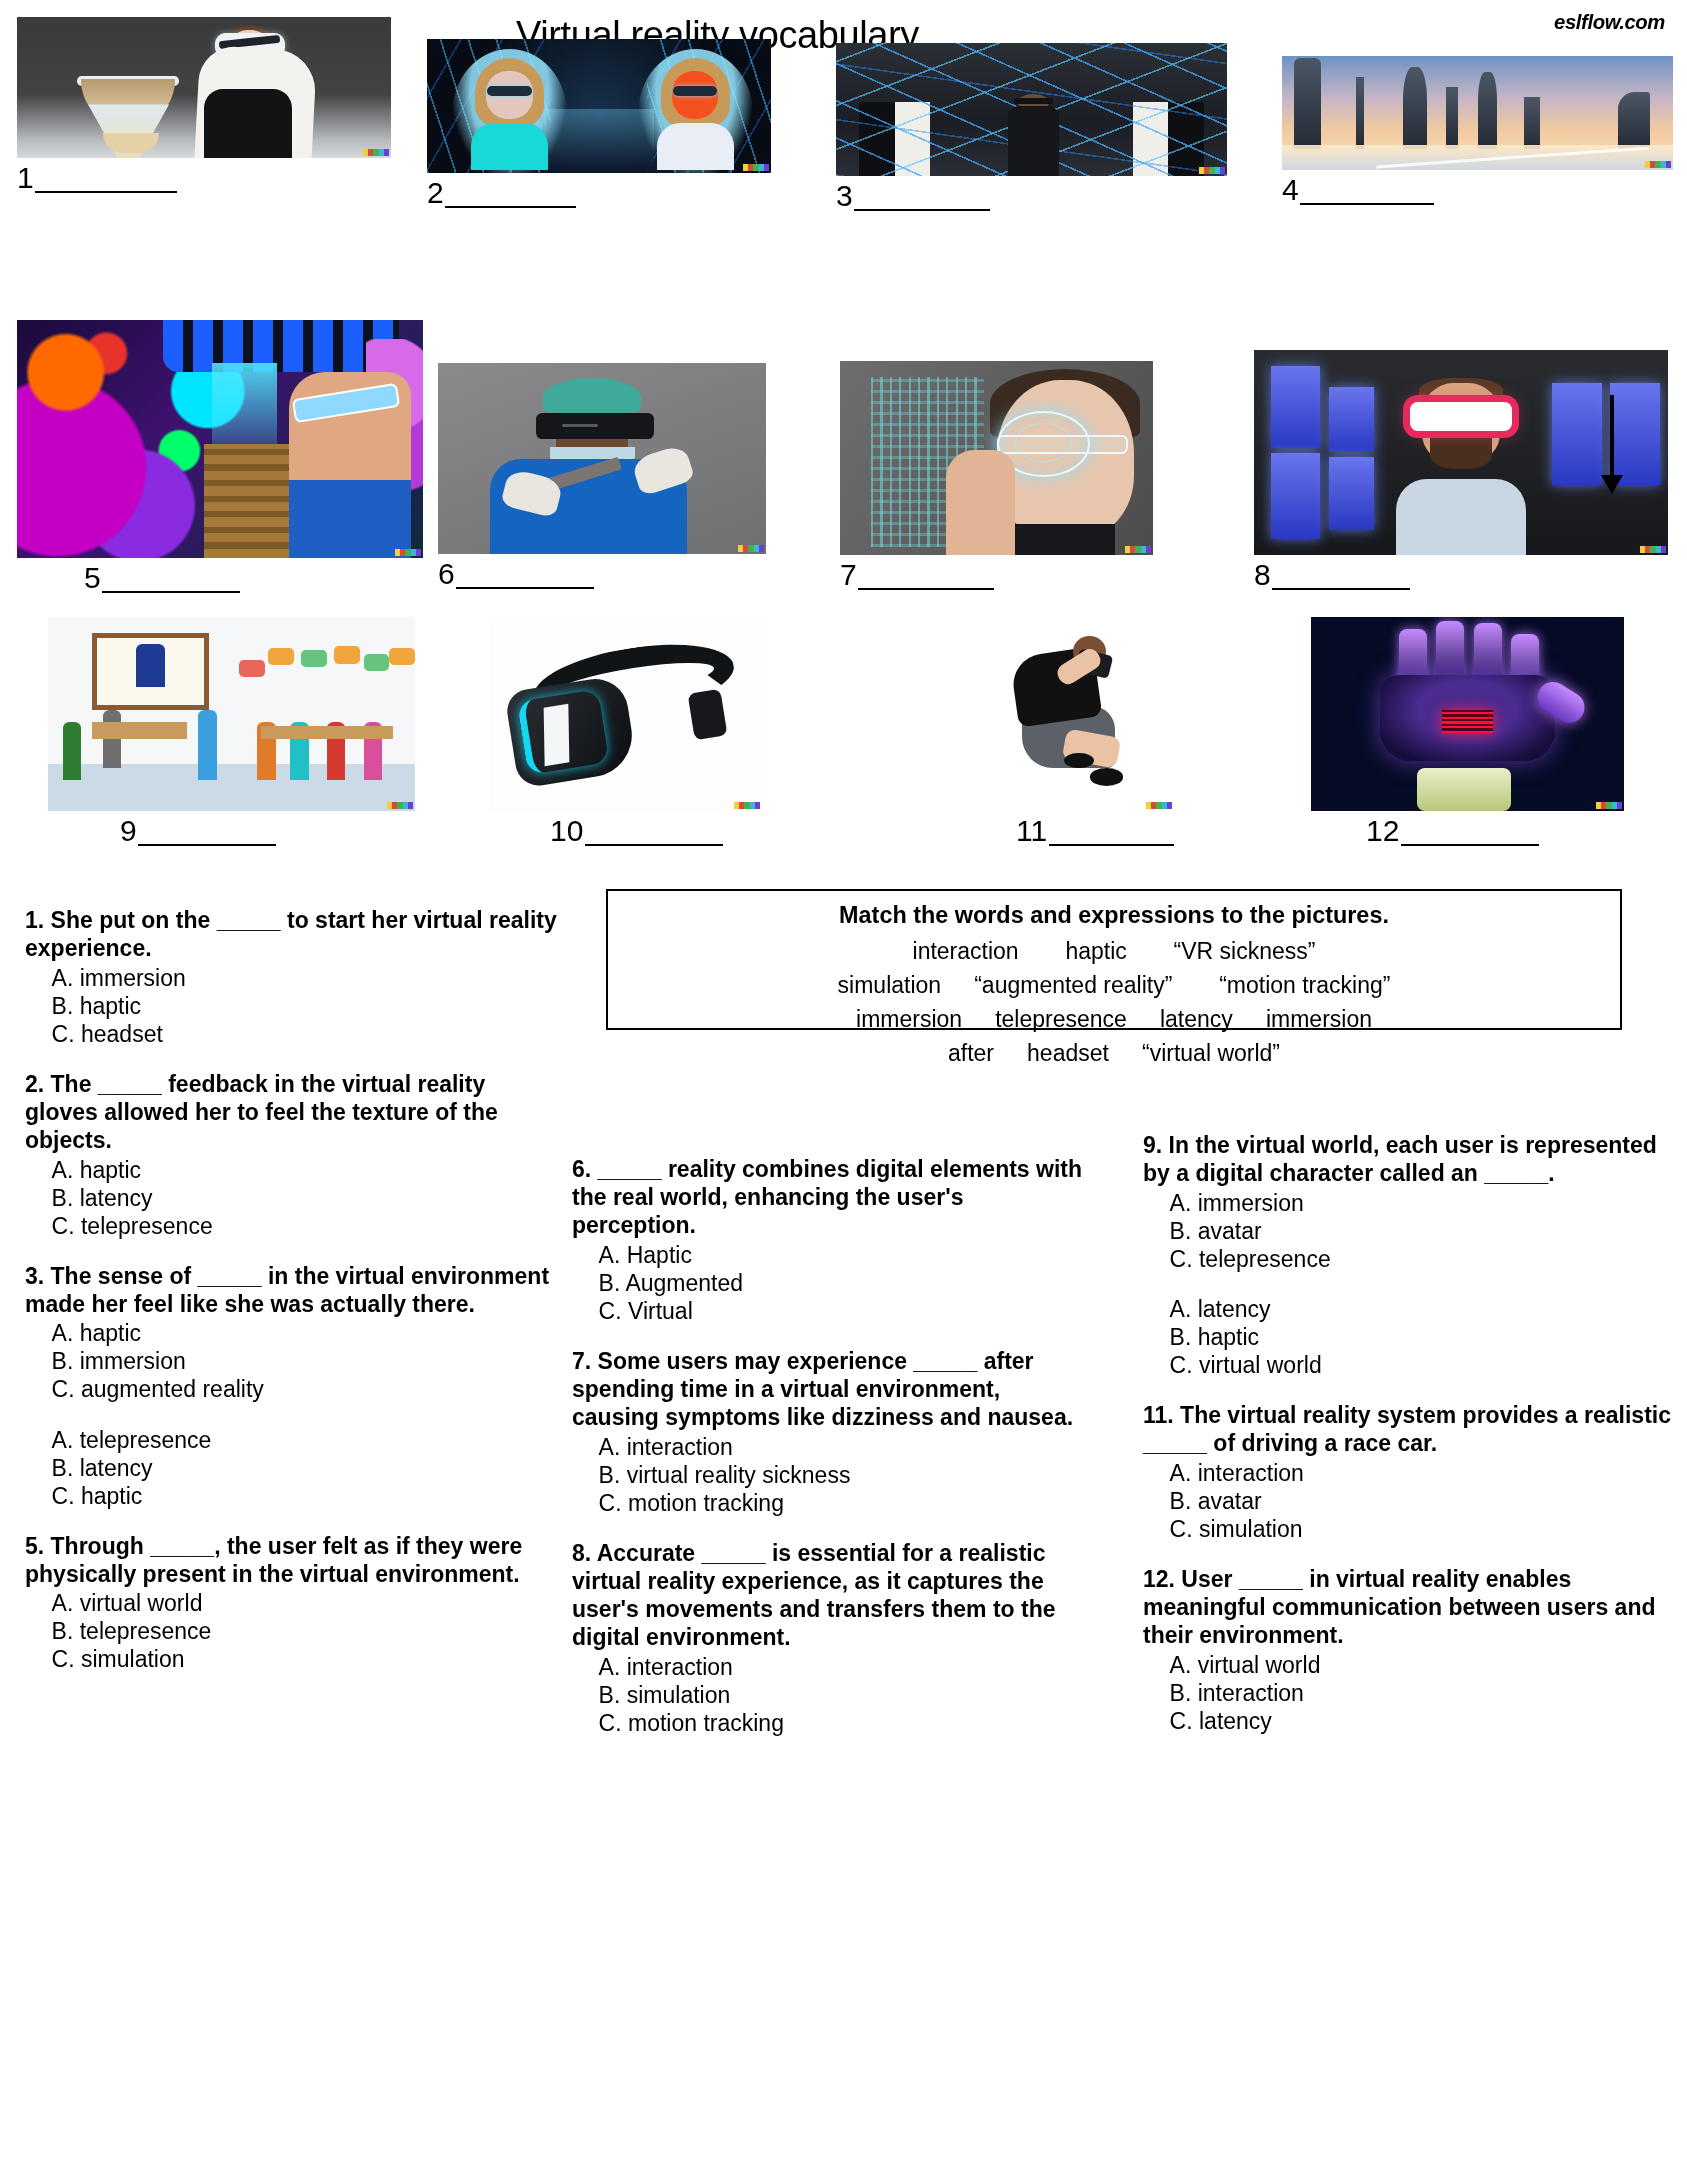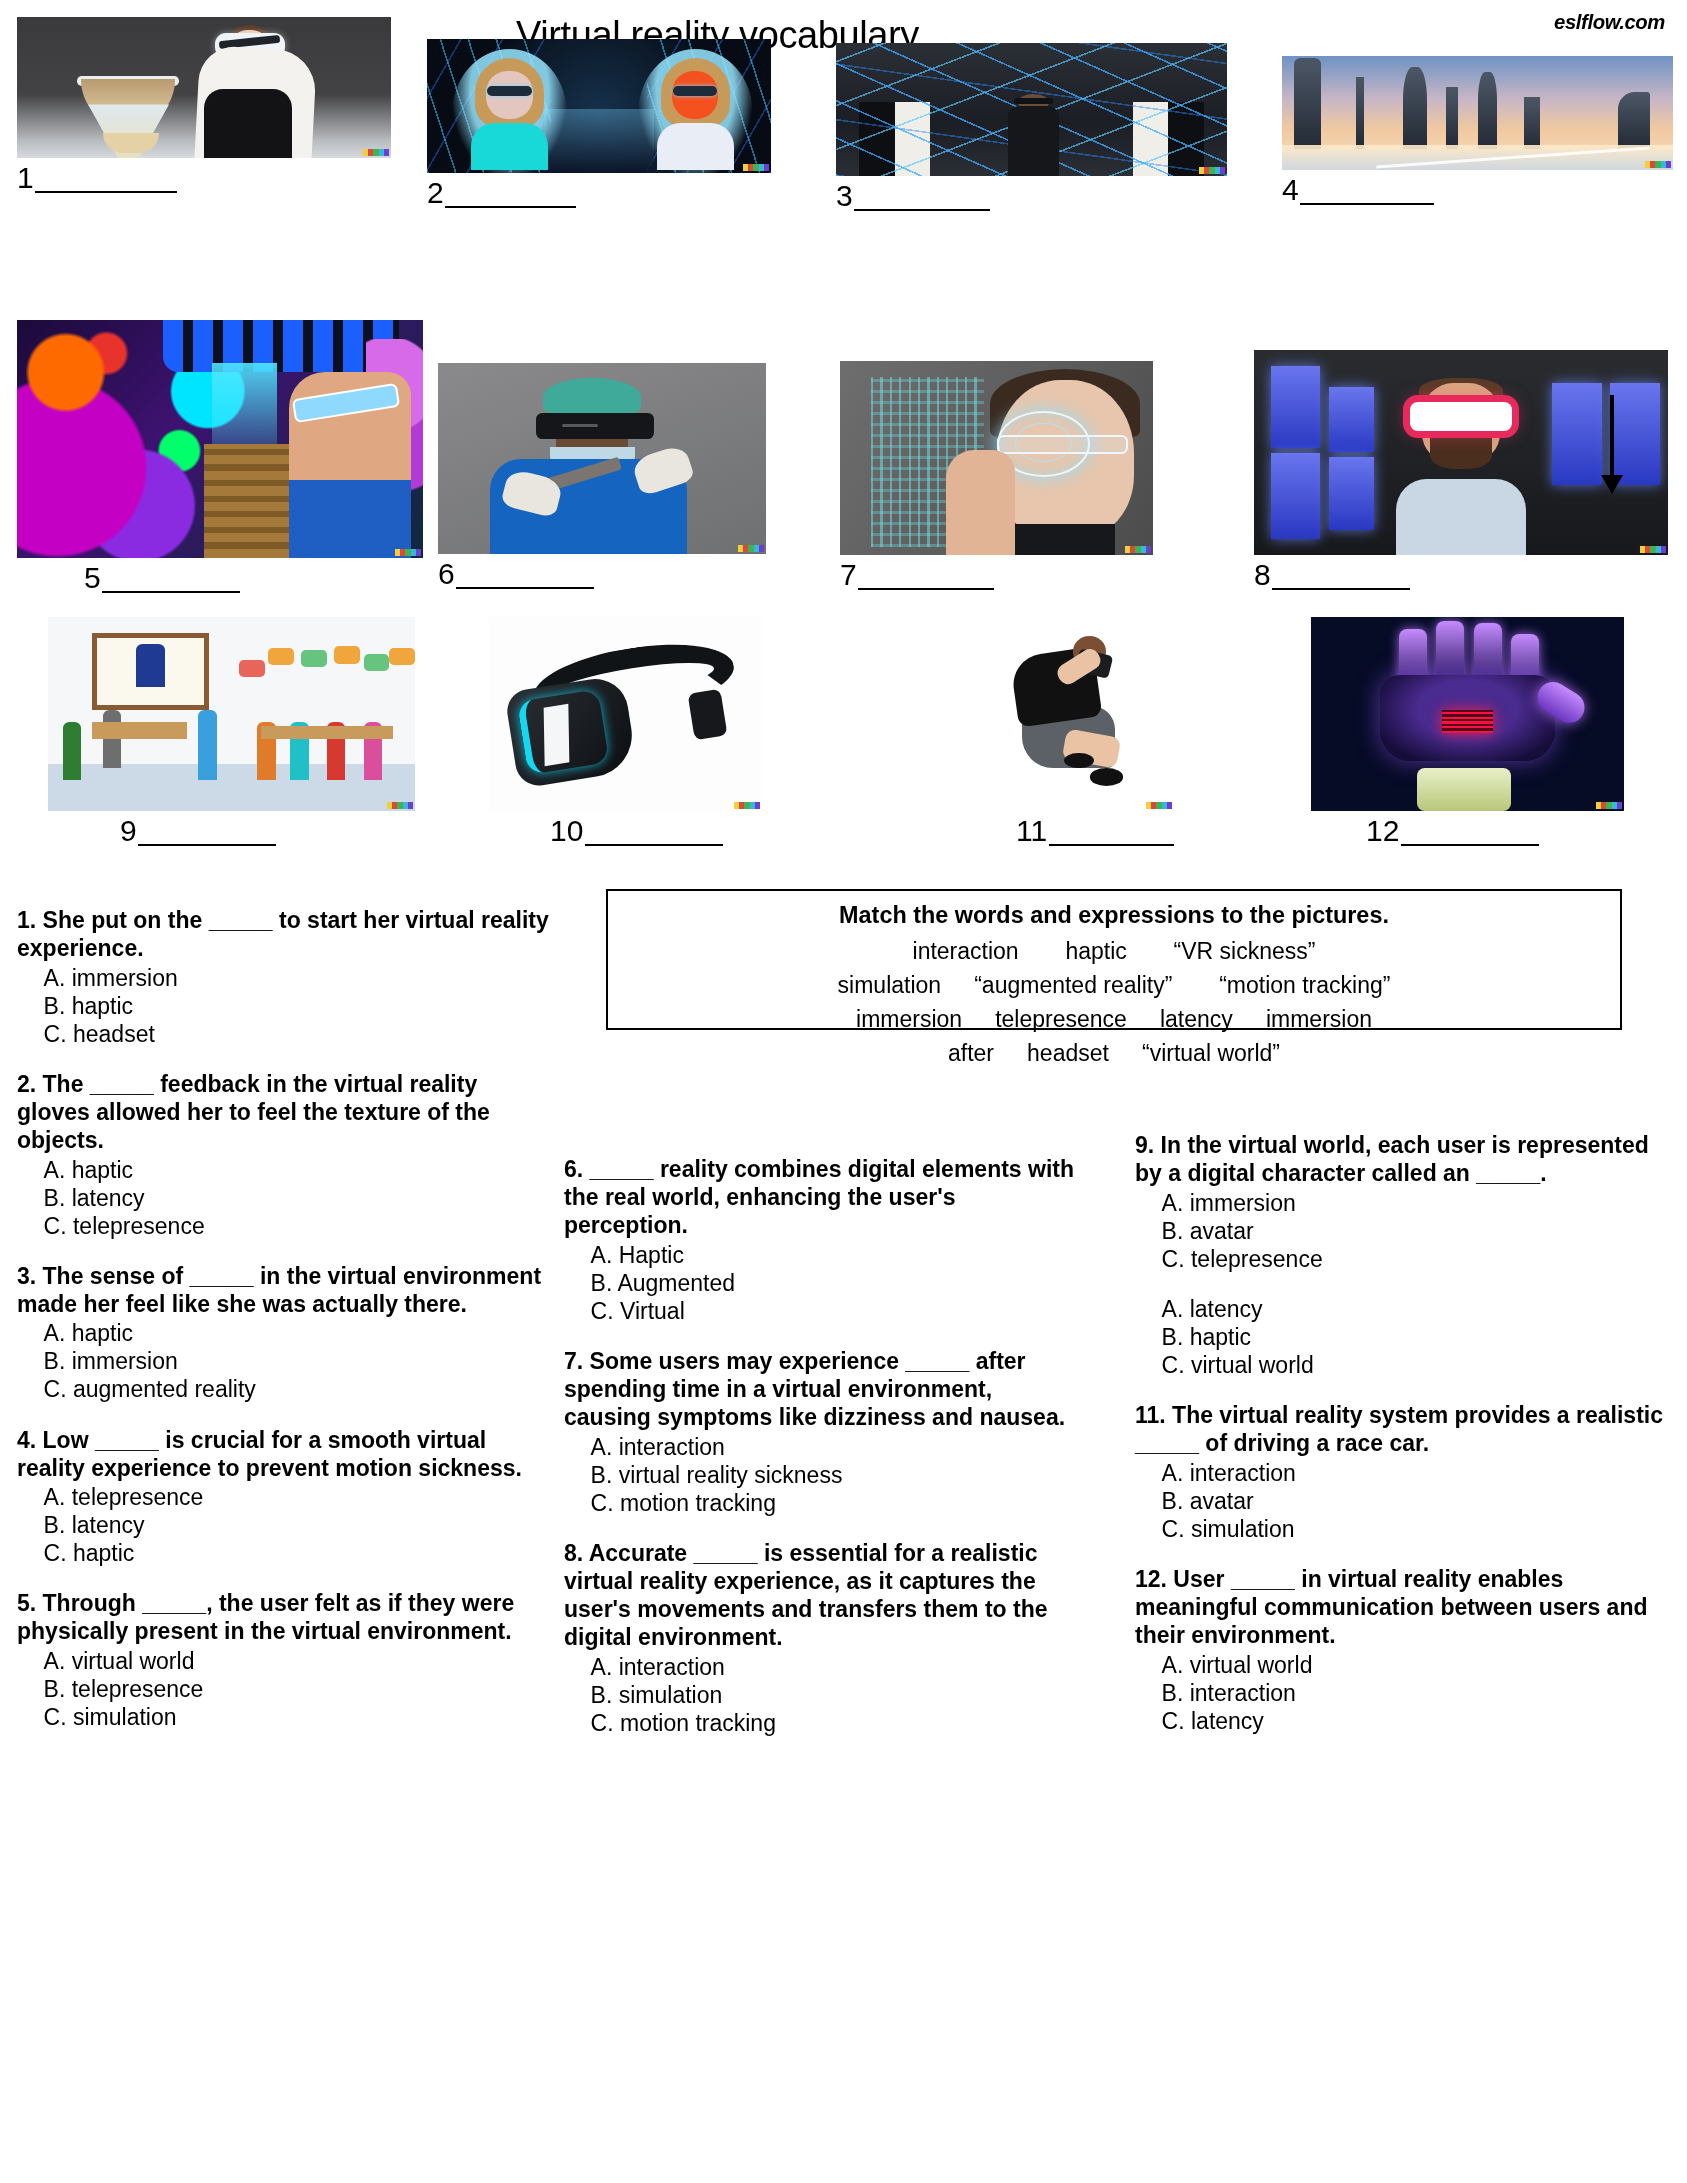--- a/index.html
+++ b/index.html
@@ -263,21 +263,21 @@
     border: 2.3px solid #000;
     padding: 11px 15.6px 0;
     text-align: center;
   }
   .wb-title { font-size: 23.4px; font-weight: bold; margin-bottom: 9.4px; }
   .wb-row { font-size: 23px; margin-bottom: 7px; }
   .wb-row span { display: inline-block; }
   .wb-gap-sm { width: 20.3px; } .wb-gap-md { width: 34px; }
 
   
-  .col { position: absolute; }
+  .col { position: absolute; margin-left: 8px; }
   .col1 { left: 17px;   top: 906px; width: 539px; }
   .col2 { left: 564px;  top: 1155px; width: 516px; }
   .col3 { left: 1135px; top: 1131px; width: 547px; }
 
   .q { margin-bottom: 22px; }
   .q-text { font-size: 23px; font-weight: bold; line-height: 1.22; }
   .q-opts { margin: 1.6px 0 0 26.6px; }
   .q-opt { font-size: 23px; font-weight: 400; line-height: 1.22; }
 </style>
 </head>
@@ -606,21 +606,20 @@
   </div>
   <div class="q">
     <div class="q-text">3. The sense of _____ in the virtual environment made her feel like she was actually there.</div>
     <div class="q-opts">
       <div class="q-opt">A. haptic</div>
       <div class="q-opt">B. immersion</div>
       <div class="q-opt">C. augmented reality</div>
     </div>
   </div>
   <div class="q">
-    <div class="q-text">4. Low _____ is crucial for a smooth virtual reality experience to prevent motion sickness.</div>
     <div class="q-opts">
       <div class="q-opt">A. telepresence</div>
       <div class="q-opt">B. latency</div>
       <div class="q-opt">C. haptic</div>
     </div>
   </div>
   <div class="q">
     <div class="q-text">5. Through _____, the user felt as if they were physically present in the virtual environment.</div>
     <div class="q-opts">
       <div class="q-opt">A. virtual world</div>

